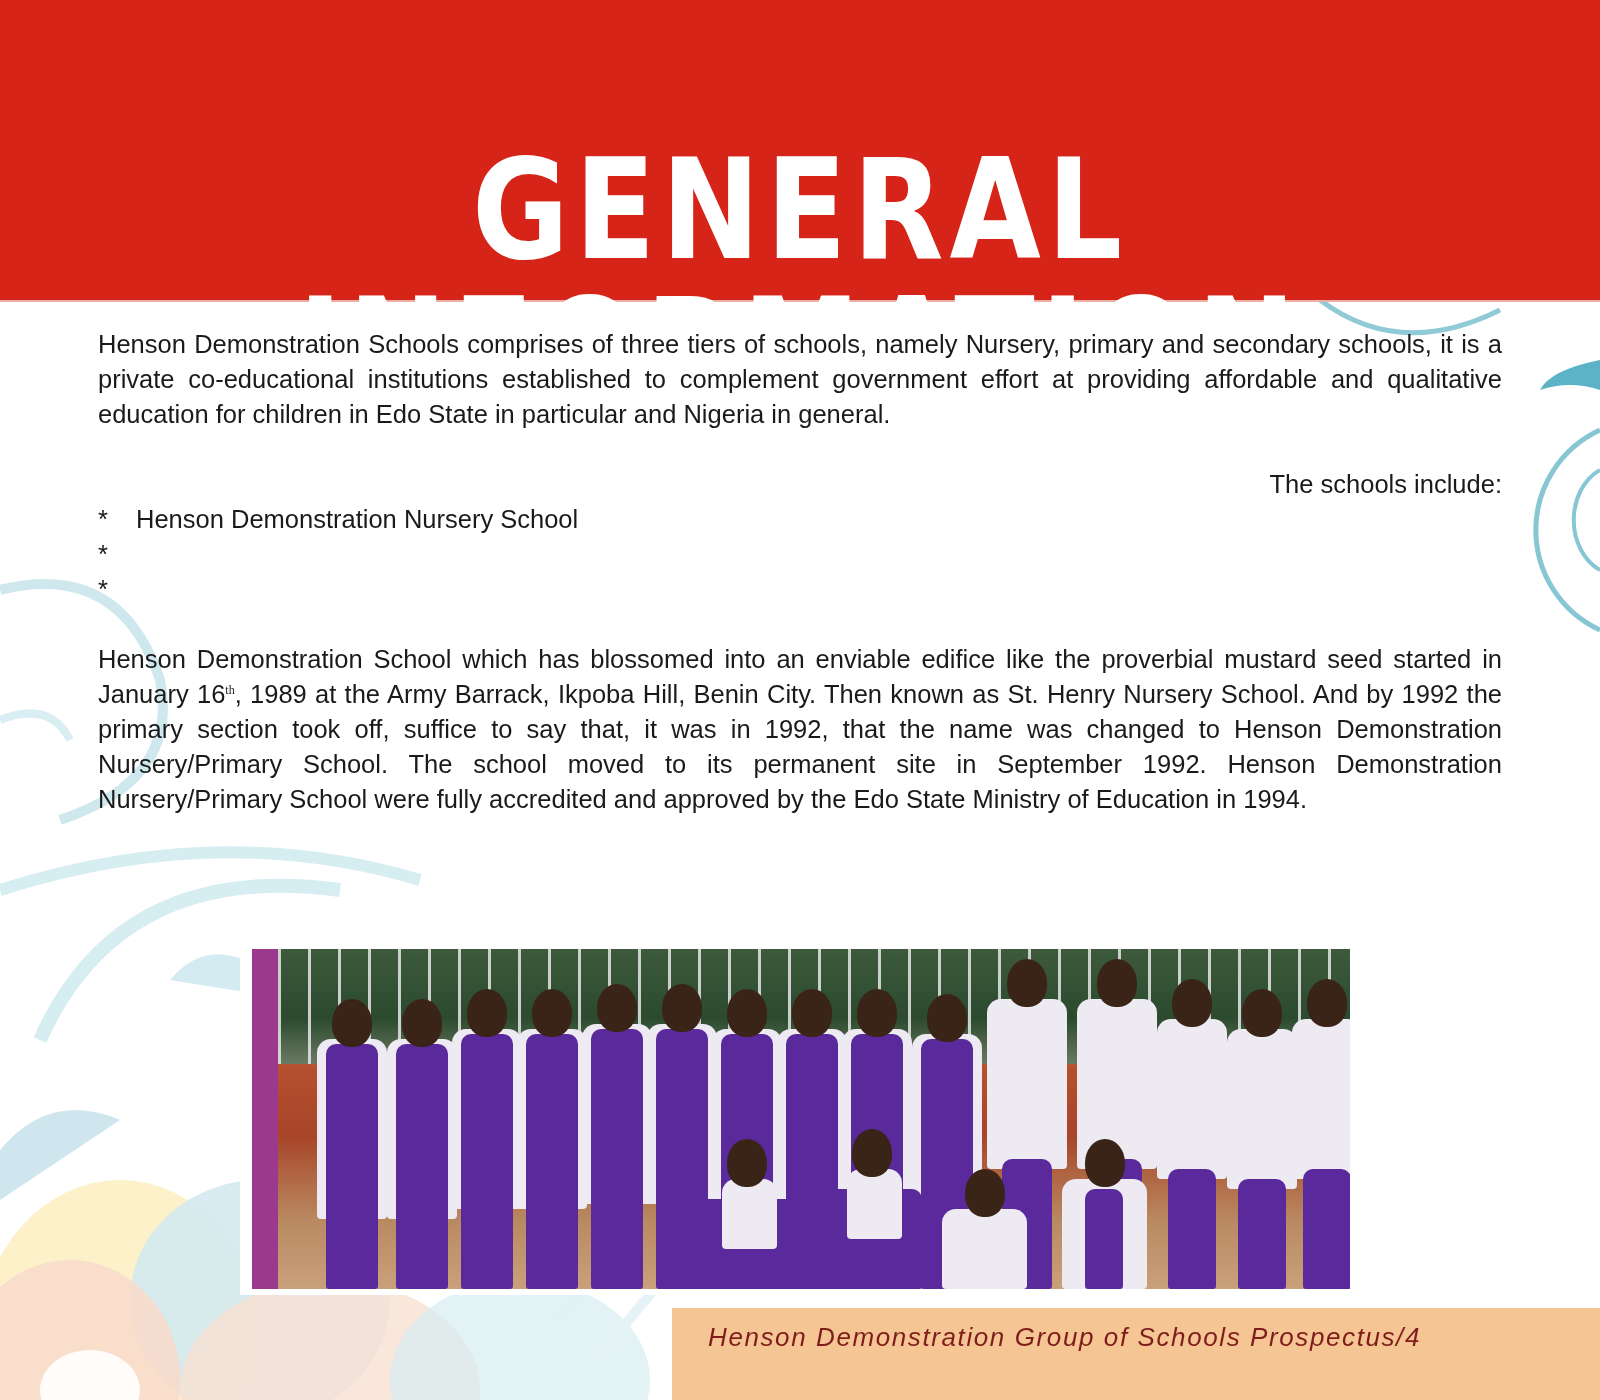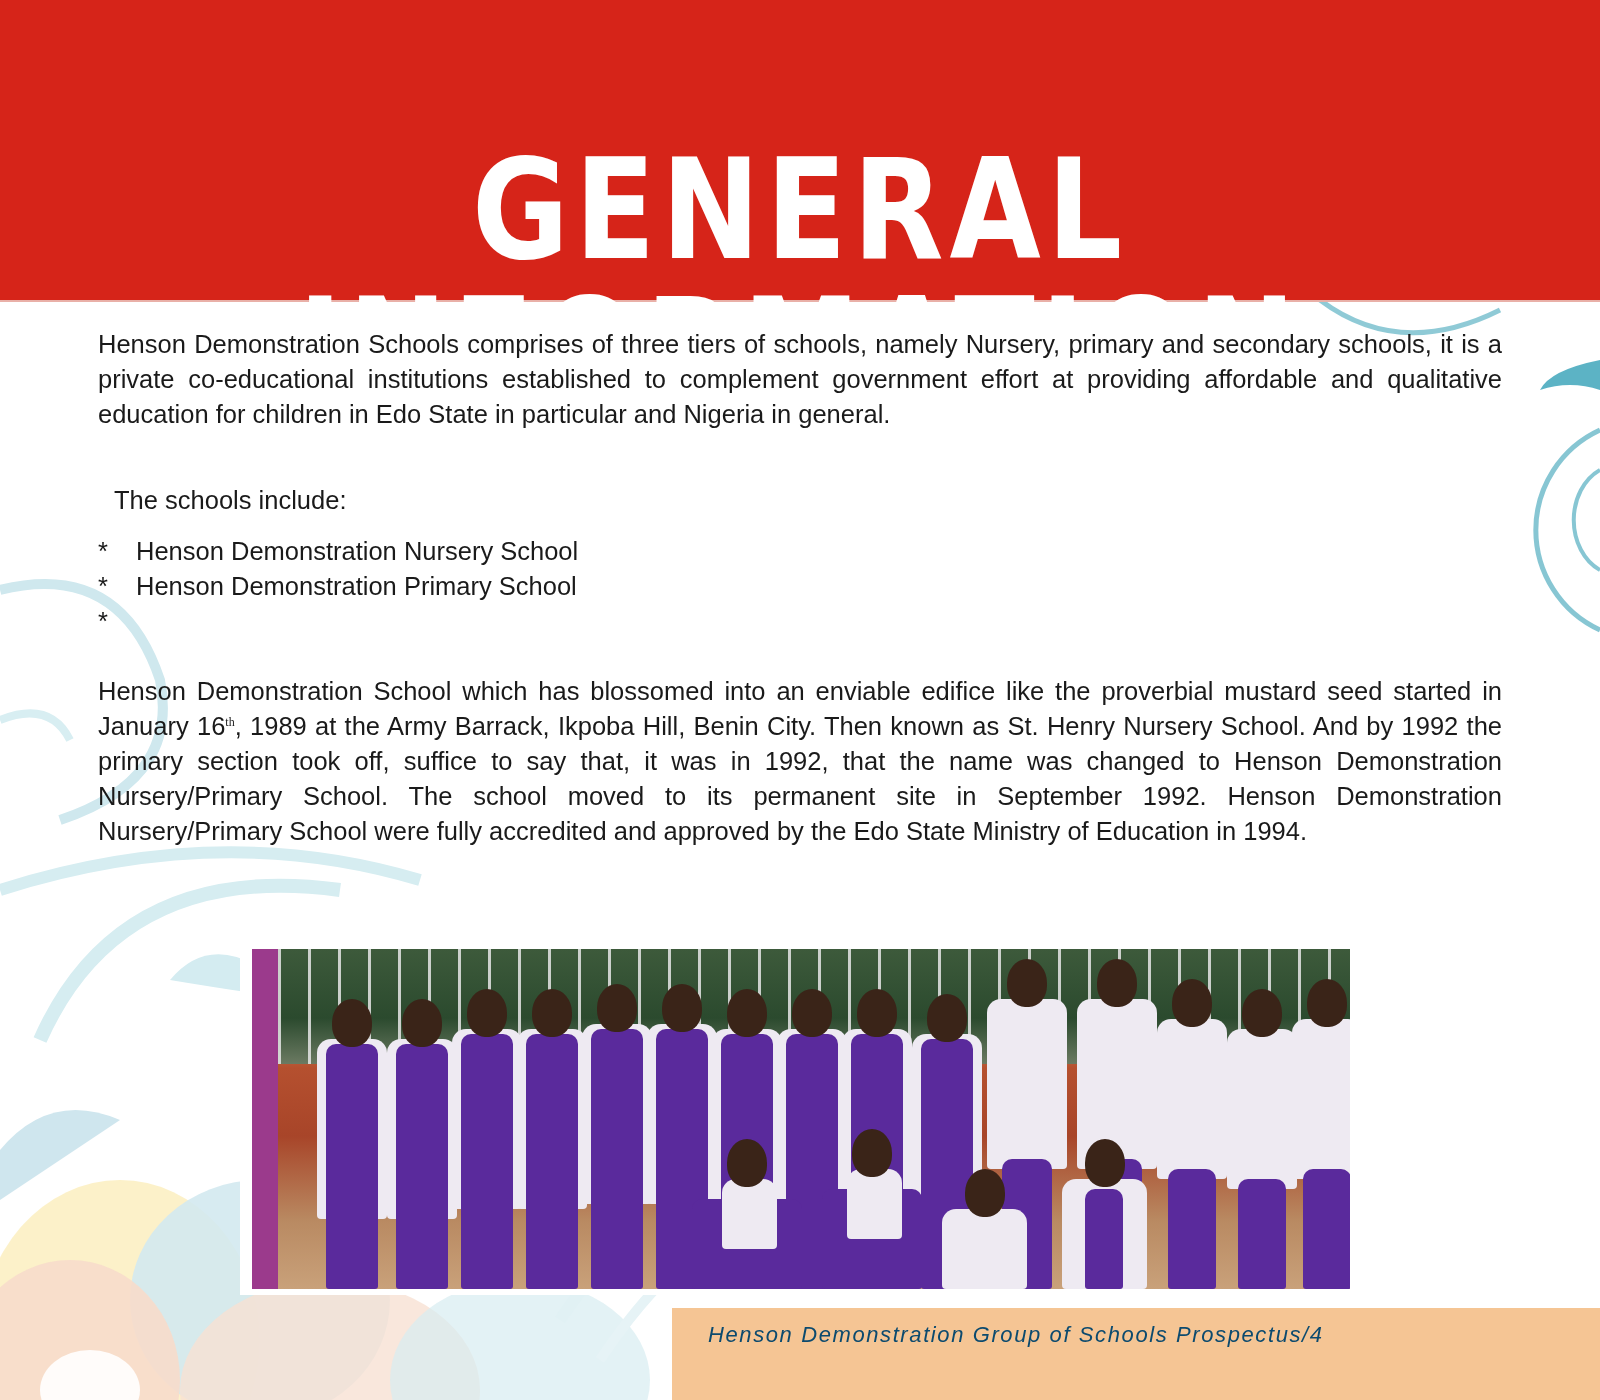--- a/index.html
+++ b/index.html
@@ -25,21 +25,21 @@
   
   .deco { position: absolute; pointer-events: none; }
   .deco svg { display: block; }
 
   .content {
     position: absolute; left: 98px; top: 327px; width: 1404px;
     font-size: 25.5px; line-height: 35px; color: #1a1a1a;
   }
   .para { text-align: justify; text-align-last: left; margin: 0; }
   .para-gap { height: 35px; }
-  .list-intro { margin: 16px; }
+  .list-intro { margin: 0; text-align: right; }
   .list { margin: 0; padding: 0; list-style: none; }
   .list li { display: flex; }
   .bullet { width: 38px; flex: 0 0 38px; }
   sup.ord { font-size: 12px; vertical-align: top; position: relative; top: -4px; font-family: Liberation Serif, serif; }
 
   .photo-frame {
     position: absolute; left: 240px; top: 935px; width: 1112px; height: 360px;
     background: #ffffff;
   }
   .photo {
@@ -62,21 +62,21 @@
   .person .head { position: absolute; left: 50%; margin-left: -20px; width: 40px; height: 48px; border-radius: 50% 50% 45% 45%; background: #3a2418; }
   .person .shirt { position: absolute; background: #eeeaf2; border-radius: 14px 14px 4px 4px; }
   .person .vest { position: absolute; background: #5a2a9c; border-radius: 10px 10px 3px 3px; }
 
   .footer-band {
     position: absolute; left: 672px; top: 1308px; width: 928px; height: 92px;
     background: #f5c594;
   }
   .footer-text {
     position: absolute; left: 36px; top: 14px;
-    font-size: 22px; font-style: italic; letter-spacing: 1.6px; color: #0c4a6e;
+    font-size: 26px; font-style: italic; letter-spacing: 1.6px; color: #7f1d1d;
   }
 </style>
 </head>
 <body>
 
 <div class="deco" style="left:1300px; top:290px;">
   <svg width="300" height="360" viewBox="0 0 300 360">
     <path d="M20 10 Q 100 70 200 20" stroke="#5fb3c4" stroke-width="5" fill="none" opacity="0.7"></path>
     <path d="M300 70 Q 250 80 240 100 Q 270 90 300 100 Z" fill="#3fa6bb" opacity="0.85"></path>
     <path d="M300 140 A 110 110 0 0 0 300 340" stroke="#5fb3c4" stroke-width="5" fill="none" opacity="0.75"></path>
@@ -111,21 +111,20 @@
   <div class="para-gap"></div>
 
   <p class="list-intro">The schools include:</p>
   <ul class="list">
     <li>
       <span class="bullet">*</span>
       <span>Henson Demonstration Nursery School</span>
     </li>
     <li>
       <span class="bullet">*</span>
-      <span>Henson Demonstration Primary School</span>
     </li>
     <li>
       <span class="bullet">*</span>
     </li>
   </ul>
   <div class="para-gap"></div>
 
   <p class="para"><span>Henson Demonstration School which has blossomed into an enviable edifice like the proverbial mustard seed started in January 16</span><sup class="ord">th</sup><span>, 1989 at the Army Barrack, Ikpoba Hill, Benin City. Then known as St. Henry Nursery School. And by 1992 the primary section took off, suffice to say that, it was in 1992, that the name was changed to Henson Demonstration Nursery/Primary School. The school moved to its permanent site in September 1992. Henson Demonstration Nursery/Primary School were fully accredited and approved by the Edo State Ministry of Education in 1994.</span></p>
 </div>
 

